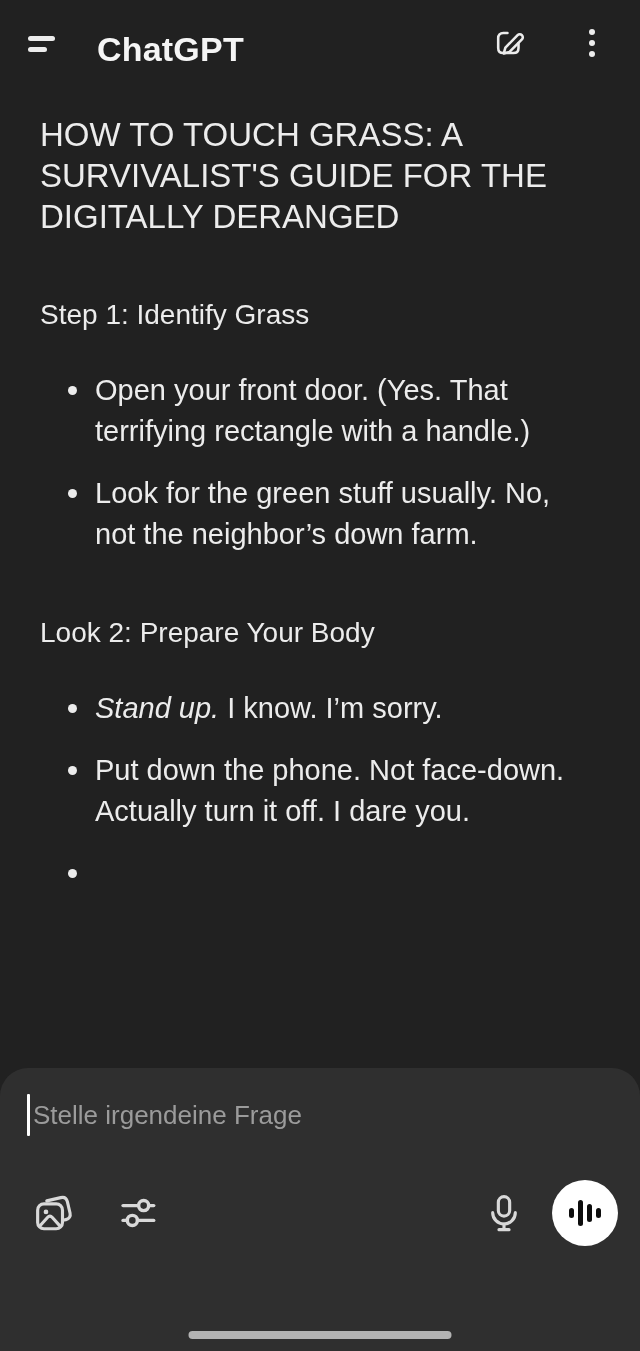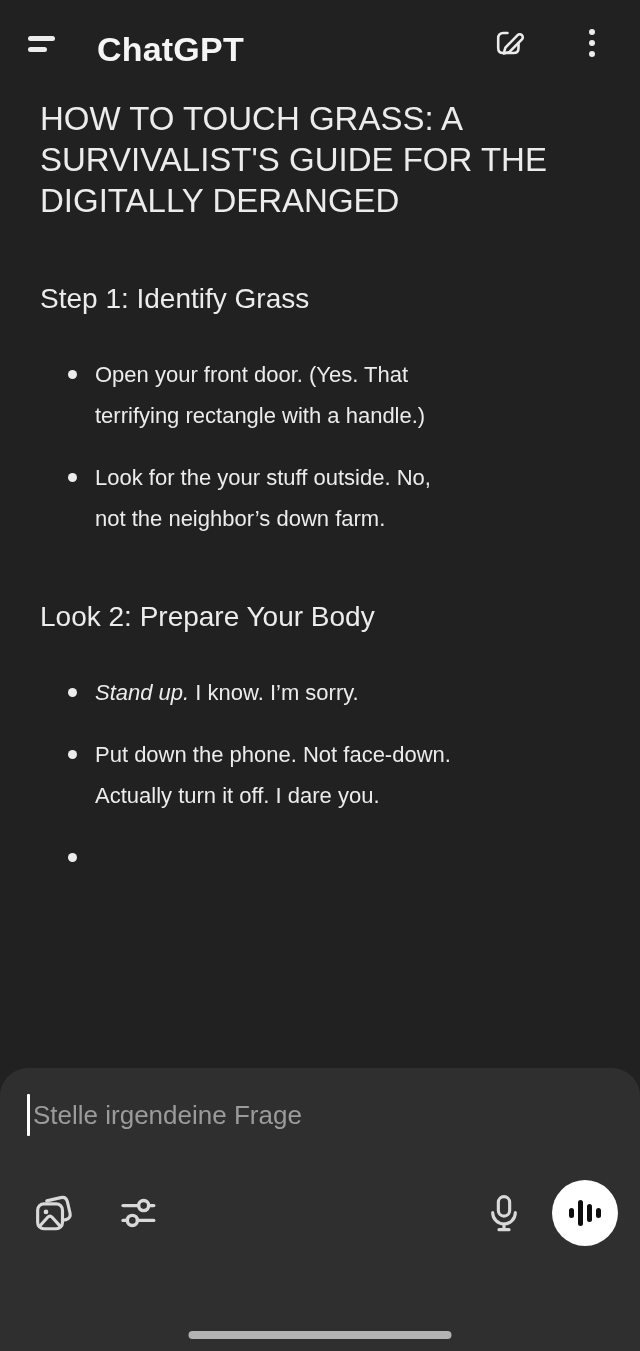--- a/index.html
+++ b/index.html
@@ -16,28 +16,28 @@
   .menu-btn { position:absolute; left:28px; top:34px; width:34px; height:24px; cursor:pointer; }
   .menu-btn .bar { position:absolute; left:0; height:5px; border-radius:3px; background:#ECECEC; }
   .menu-btn .bar.b1 { top:2px; width:27px; }
   .menu-btn .bar.b2 { top:13px; width:19px; }
   .app-title { position:absolute; left:97px; top:30px; font-size:34px; font-weight:700; color:#F5F5F5; letter-spacing:0.2px; }
   .icon-btn { background:none; border:none; cursor:pointer; color:#ECECEC; padding:0; }
   .compose-btn { position:absolute; left:491px; top:25px; width:36px; height:36px; }
   .kebab-btn { position:absolute; left:576px; top:25px; width:32px; height:36px; }
   
   .content { padding:0 46px 0 40px; }
-  .msg-title { font-size:33px; line-height:41px; font-weight:400; color:#ECECEC; margin-top:6px; }
+  .msg-title { font-size:33px; line-height:41px; font-weight:400; color:#ECECEC; margin-top:22px; }
   .msg-title span, .li-text span { display:block; }
   .step-heading { font-size:28px; line-height:36px; font-weight:400; color:#ECECEC; margin-top:60px; }
   ul.bullets { list-style:none; margin-top:37px; }
   ul.bullets li { display:flex; }
   ul.bullets li + li { margin-top:21px; }
   .dot { flex:0 0 9px; width:9px; height:9px; border-radius:50%; background:#ECECEC; margin:16px 18px 0 28px; }
-  .li-text { font-size:22px; line-height:41px; color:#ECECEC; }
+  .li-text { font-size:29px; line-height:41px; color:#ECECEC; }
   .li-text em { font-style:italic; }
   .li-text .inline { display:inline; }
   
   .composer {
     position:absolute; left:0; right:0; top:1068px; bottom:0;
     background:#2F2F2F;
     border-radius:28px 28px 0 0;
   }
   .input-row { display:flex; align-items:center; padding:26px 42px 0 27px; cursor:text; }
   .caret { width:3px; height:42px; background:#FFFFFF; border-radius:1px; margin-right:3px; }
@@ -100,21 +100,21 @@
     <li>
       <span class="dot"></span>
       <div class="li-text">
         <span>Open your front door. (Yes. That</span>
         <span>terrifying rectangle with a handle.)</span>
       </div>
     </li>
     <li>
       <span class="dot"></span>
       <div class="li-text">
-        <span>Look for the your stuff outside. No,</span>
+        <span>Look for the green stuff usually. No,</span>
         <span>not the neighbor’s down farm.</span>
       </div>
     </li>
   </ul>
 
   <h2 class="step-heading">Look 2: Prepare Your Body</h2>
   <ul class="bullets">
     <li>
       <span class="dot"></span>
       <div class="li-text">

